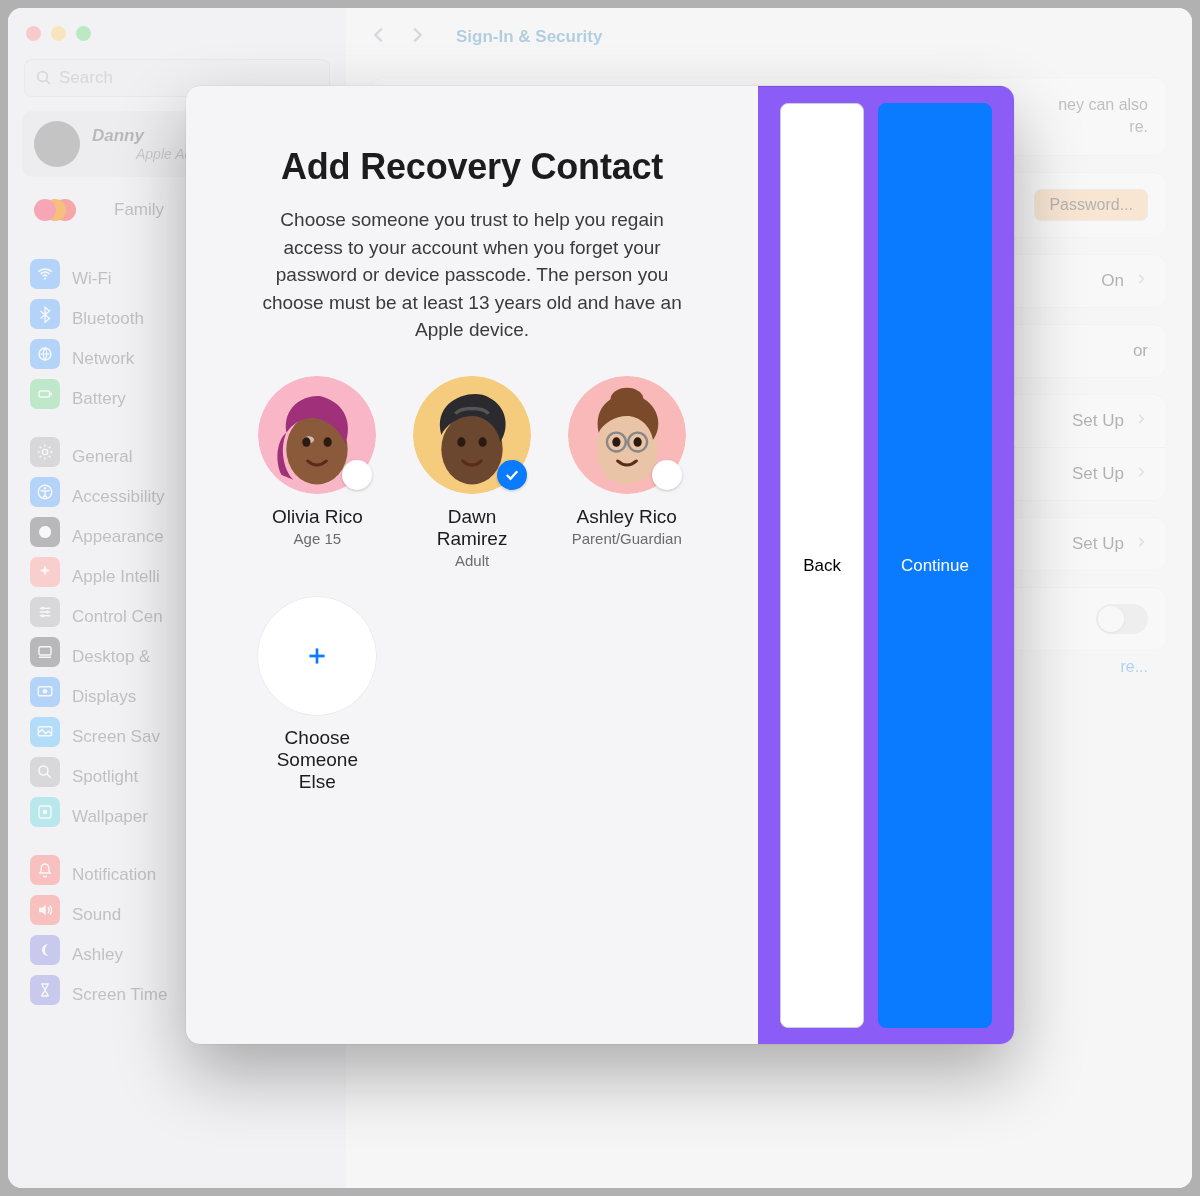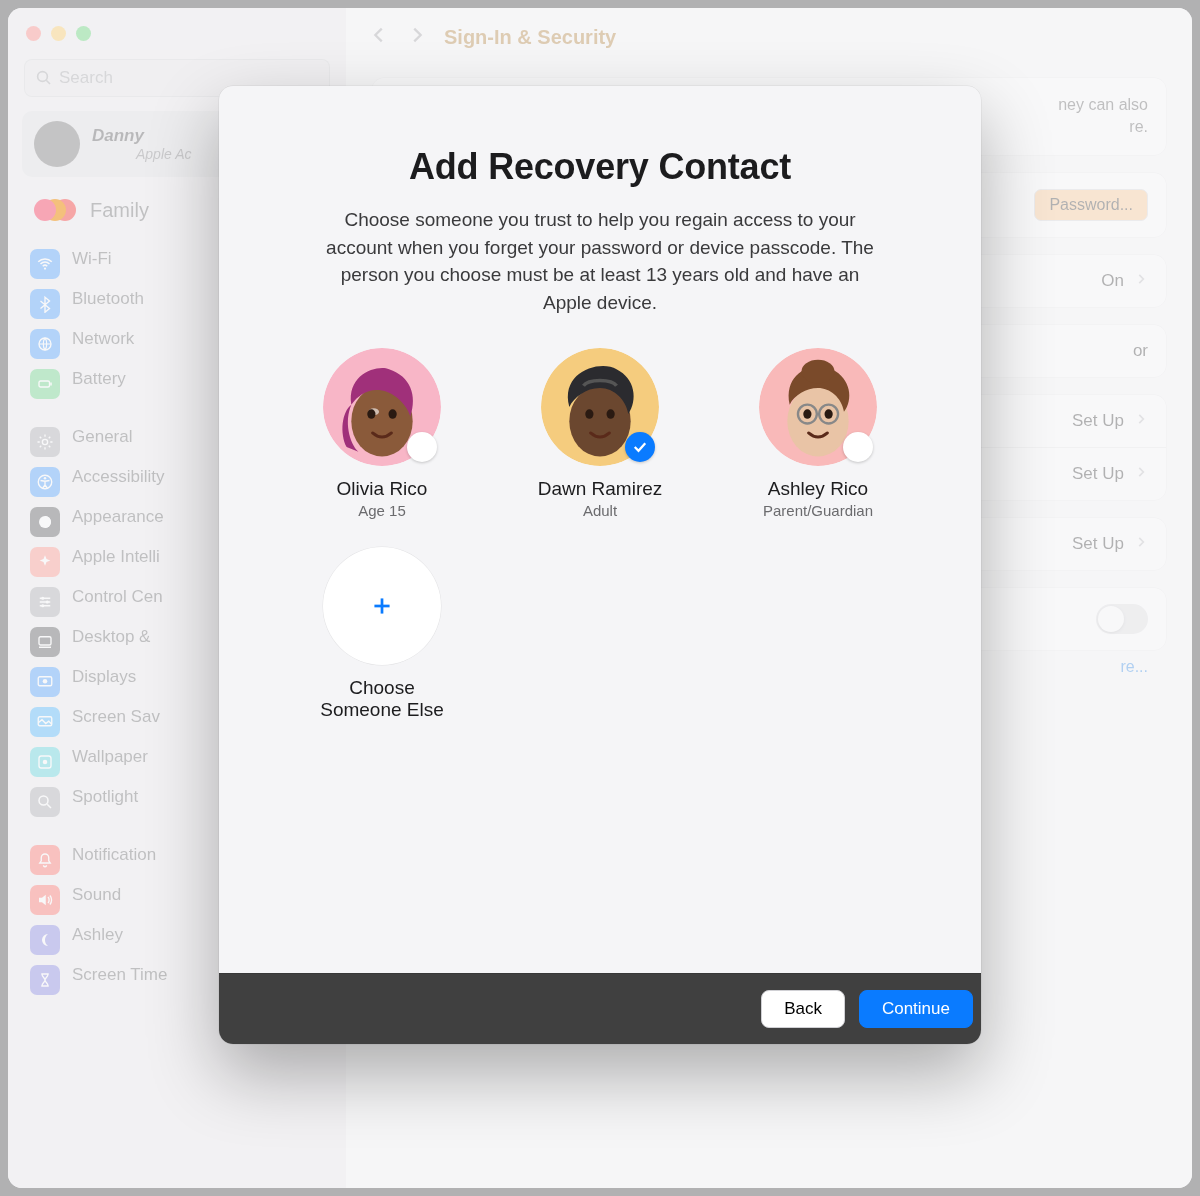--- a/index.html
+++ b/index.html
@@ -56,44 +56,44 @@
   .family-row{
     margin:0 14px 14px 14px;
     padding:10px 12px;
     display:flex;align-items:center;gap:12px;
   }
   .family-row .fav{width:44px;height:30px;position:relative;}
   .family-row .fav span{width:22px;height:22px;border-radius:50%;position:absolute;top:4px;}
   .family-row .fav span:nth-child(1){background:#f7a6b5;left:0;z-index:3;}
   .family-row .fav span:nth-child(2){background:#f4c07c;left:10px;z-index:2;}
   .family-row .fav span:nth-child(3){background:#f6a6a6;left:20px;z-index:1;}
-  .family-row .lbl{font-size:20px;color:#3a3a3c;}
+  .family-row .lbl{font-size:17px;color:#3a3a3c;margin-left:24px;}
   .nav-list{padding:0 14px;}
   .nav-item{
-    display:flex;align-items:flex-start;gap:12px;
+    display:flex;align-items:flex-end;gap:12px;
     height:40px;padding:0 8px;border-radius:8px;
     font-size:17px;color:#363638;
   }
   .nav-item .ico{
     width:30px;height:30px;border-radius:7px;
     display:flex;align-items:center;justify-content:center;
     color:#fff;flex-shrink:0;
   }
   .nav-item .ico svg{width:18px;height:18px;}
   .content{
     flex:1;
     background:#f7f6f8;
     position:relative;
   }
   .toolbar{
     height:58px;display:flex;align-items:center;gap:16px;padding:0 22px;
   }
   .toolbar .nav-arrow{color:#8a8a8e;}
   .toolbar .nav-arrow svg{width:22px;height:22px;}
-  .toolbar .title{font-size:20px;font-weight:700;color:#a16207;}
+  .toolbar .title{font-size:17px;font-weight:700;color:#0369a1;margin-left:12px;}
   .content-body{padding:12px 26px;}
   .desc-block{background:#fff;border-radius:12px;padding:16px 18px;font-size:16px;color:#333;line-height:1.4;box-shadow:0 0 0 .5px rgba(0,0,0,.08);}
   .panel{background:#fff;border-radius:12px;margin-top:18px;box-shadow:0 0 0 .5px rgba(0,0,0,.08);}
   .row{display:flex;align-items:center;justify-content:space-between;padding:16px 18px;border-bottom:.5px solid rgba(0,0,0,.1);font-size:17px;}
   .row:last-child{border-bottom:none;}
   .btn{background:#fdba74;border:1px solid #d0d0d4;border-radius:7px;padding:6px 14px;font-size:16px;}
   .chev{color:#b0b0b4;}
   .chev svg{width:14px;height:14px;}
   .toggle{width:52px;height:30px;border-radius:15px;background:#d9d9dc;position:relative;}
   .toggle::after{content:"";position:absolute;width:26px;height:26px;border-radius:50%;background:#fff;top:2px;left:2px;box-shadow:0 1px 3px rgba(0,0,0,.2);}
@@ -101,47 +101,47 @@
   .divider{height:18px;}
 
   
   .overlay{
     position:absolute;inset:0;
     background:rgba(245,245,247,.72);
     display:flex;align-items:flex-start;justify-content:center;
   }
   .modal{
     margin-top:86px;
-    width:762px;
+    width:828px;
     height:958px;
     background:#f5f5f7;
     border-radius:14px;
     box-shadow:0 30px 70px rgba(0,0,0,.3),0 0 0 .5px rgba(0,0,0,.08);
-    display:flex;flex-direction:column;
+    display:flex;flex-direction:row;
     overflow:hidden;
   }
   .modal-body{flex:1;padding:60px 72px 20px 72px;text-align:center;overflow:auto;}
   .modal-title{font-size:36px;font-weight:700;color:#1c1c1e;margin-bottom:18px;letter-spacing:-.2px;}
   .modal-desc{font-size:19px;color:#3a3a3c;line-height:1.45;max-width:560px;margin:0 auto 32px auto;}
   .contacts{display:grid;grid-template-columns:repeat(3,1fr);gap:28px 36px;max-width:620px;margin:12px auto;}
   .contact{display:flex;flex-direction:column;align-items:center;cursor:pointer;}
   .avatar-wrap{position:relative;width:118px;height:118px;}
   .avatar{width:118px;height:118px;border-radius:50%;overflow:hidden;display:flex;align-items:center;justify-content:center;}
   .badge{position:absolute;right:4px;bottom:4px;width:30px;height:30px;border-radius:50%;background:#fff;box-shadow:0 1px 3px rgba(0,0,0,.2);}
   .badge.sel{background:#0a7bff;display:flex;align-items:center;justify-content:center;}
   .badge.sel svg{width:18px;height:18px;stroke:#fff;stroke-width:3;fill:none;}
   .contact-name{font-size:19px;font-weight:500;color:#1c1c1e;margin-top:12px;}
   .contact-role{font-size:15px;color:#6b6b6e;margin-top:2px;}
   .add-circle{width:118px;height:118px;border-radius:50%;background:#fff;display:flex;align-items:center;justify-content:center;box-shadow:0 0 0 .5px rgba(0,0,0,.08);}
   .add-circle svg{width:26px;height:26px;stroke:#0a7bff;stroke-width:2.5;}
   .modal-footer{
     border-top:.5px solid rgba(0,0,0,.12);
-    padding:16px 8px;
+    padding:16px 22px;
     display:flex;justify-content:flex-end;gap:14px;
-    background:#404040;
+    background:#8b5cf6;
   }
   .mbtn{padding:8px 22px;border-radius:8px;font-size:17px;border:1px solid #d0d0d4;background:#fff;cursor:pointer;}
   .mbtn.primary{background:#0a7bff;border-color:#0a7bff;color:#fff;font-weight:500;}
 
   
   .memoji-bg{width:100%;height:100%;}
 </style>
 </head>
 <body>
 
@@ -280,36 +280,36 @@
         <div class="nav-item">
           <span class="ico" style="background:#0a9cff">
             <svg viewBox="0 0 24 24">
               <rect x="3" y="5" width="18" height="12" rx="2" stroke="currentColor" stroke-width="1.8" fill="none"></rect>
               <path d="M3 13l5-4 5 5 4-3 4 4" stroke="currentColor" stroke-width="1.8" fill="none"></path>
             </svg>
           </span>
           <span>Screen Sav</span>
         </div>
         <div class="nav-item">
+          <span class="ico" style="background:#8e8e93">
+            <svg viewBox="0 0 24 24">
+              <circle cx="10" cy="10" r="6" stroke="currentColor" stroke-width="2" fill="none"></circle>
+              <path d="M20 20l-5-5" stroke="currentColor" stroke-width="2"></path>
+            </svg>
+          </span>
+          <span>Spotlight</span>
+        </div>
+        <div class="nav-item">
           <span class="ico" style="background:#1fc7d0">
             <svg viewBox="0 0 24 24">
               <rect x="4" y="4" width="16" height="16" rx="3" stroke="currentColor" stroke-width="1.8" fill="none"></rect>
               <circle cx="12" cy="12" r="3" fill="currentColor"></circle>
             </svg>
           </span>
           <span>Wallpaper</span>
-        </div>
-        <div class="nav-item">
-          <span class="ico" style="background:#8e8e93">
-            <svg viewBox="0 0 24 24">
-              <circle cx="10" cy="10" r="6" stroke="currentColor" stroke-width="2" fill="none"></circle>
-              <path d="M20 20l-5-5" stroke="currentColor" stroke-width="2"></path>
-            </svg>
-          </span>
-          <span>Spotlight</span>
         </div>
         <div class="divider"></div>
         <div class="nav-item">
           <span class="ico" style="background:#ff3b30">
             <svg viewBox="0 0 24 24">
               <path d="M12 4a5 5 0 015 5v4l2 3H5l2-3V9a5 5 0 015-5z" stroke="currentColor" stroke-width="1.8" fill="none"></path>
               <path d="M10 19a2 2 0 004 0" stroke="currentColor" stroke-width="1.8" fill="none"></path>
             </svg>
           </span>
           <span>Notification</span>

